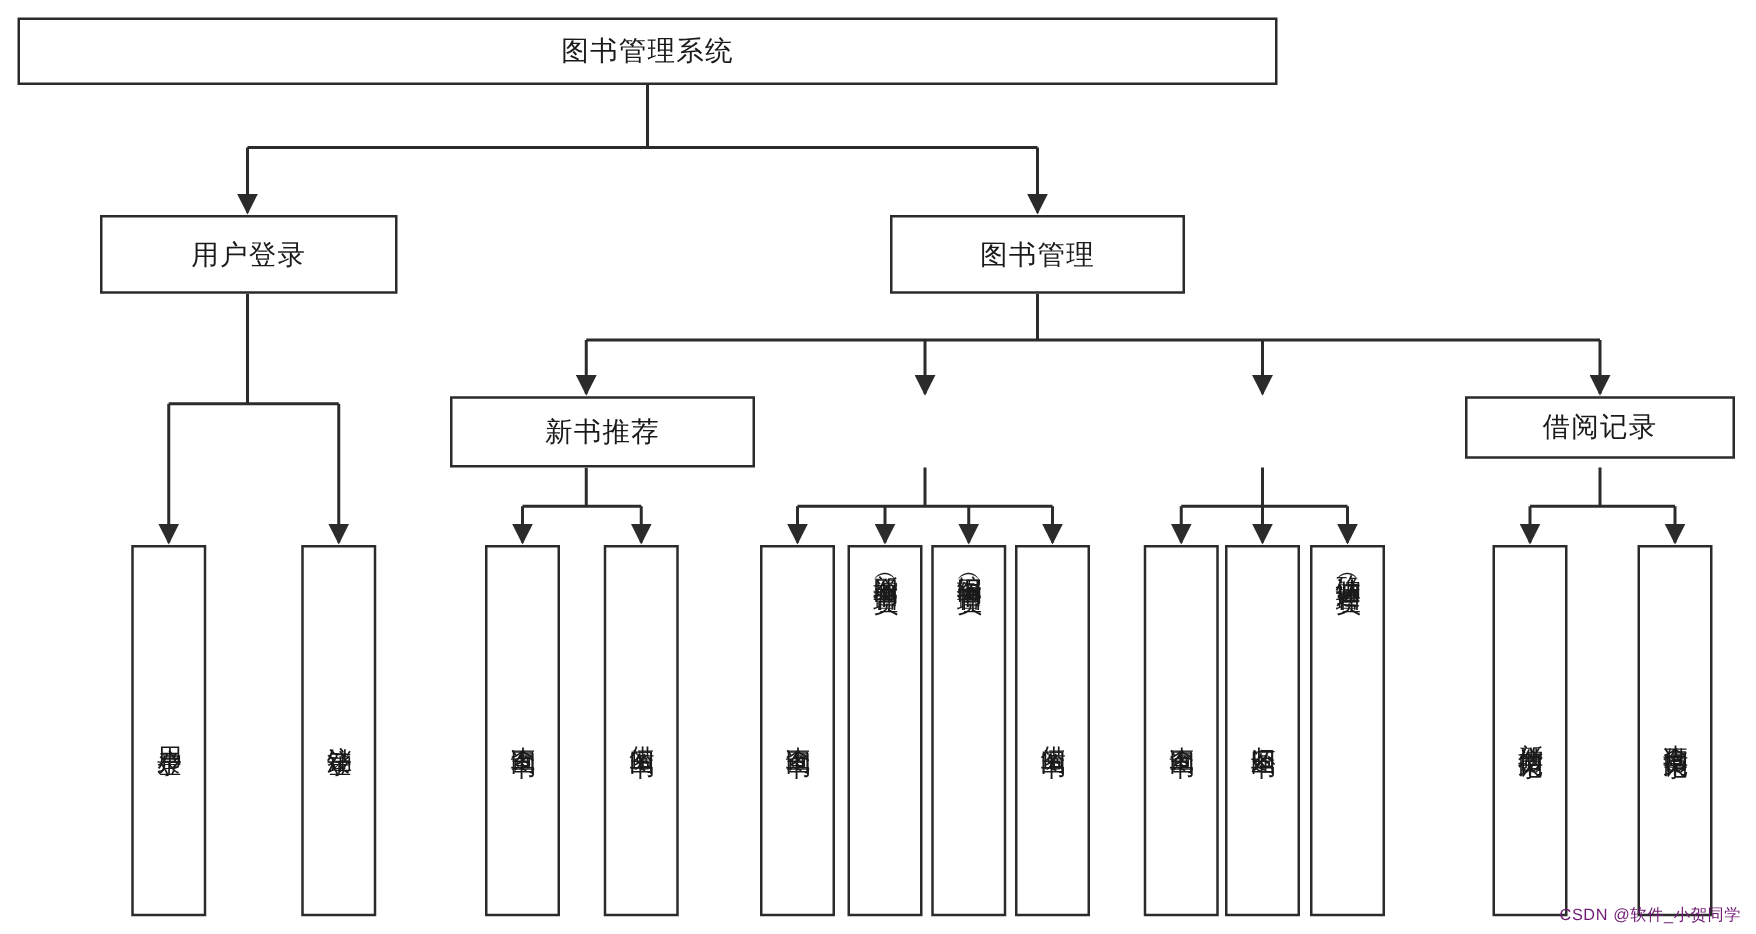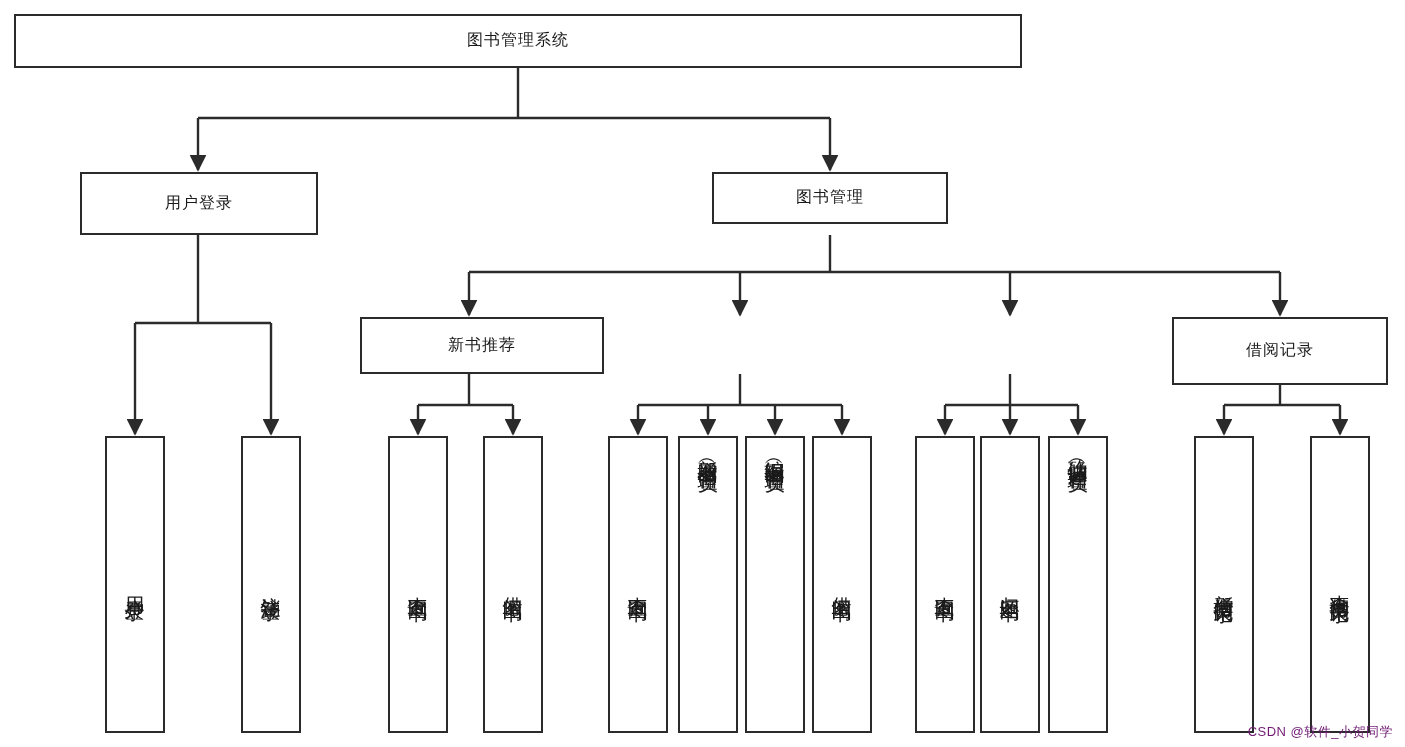--- a/index.html
+++ b/index.html
@@ -28,24 +28,23 @@
     position: absolute;
     box-sizing: border-box;
     border: 2px solid #2b2b2b;
     background: #ffffff;
     display: flex;
     align-items: center;
     justify-content: center;
     color: #1a1a1a;
   }
   .node-box.horiz {
-    font-size: 16px;
+    font-size: 22px;
     letter-spacing: 1px;
     line-height: 1.25;
-    font-family: Liberation Mono, monospace;
   }
   .node-box.vert {
     font-size: 20px;
     letter-spacing: 2px;
     padding: 6px 0;
     align-items: flex-start;
     justify-content: center;
   }
   .node-box.vert .vtext {
     writing-mode: vertical-rl;
@@ -130,28 +129,28 @@
     </g>
   </svg>
 
   <div class="node-box horiz" style="left:14px; top:14px; width:1008px; height:54px;">
     <span>图书管理系统</span>
   </div>
 
   <div class="node-box horiz" style="left:80px; top:172px; width:238px; height:63px;">
     <span>用户登录</span>
   </div>
-  <div class="node-box horiz" style="left:712px; top:172px; width:236px; height:52px;">
+  <div class="node-box horiz" style="left:712px; top:172px; width:236px; height:63px;">
     <span>图书管理</span>
   </div>
 
   <div class="node-box horiz" style="left:360px; top:317px; width:244px; height:57px;">
     <span>新书推荐</span>
   </div>
-  <div class="node-box horiz" style="left:1172px; top:317px; width:216px; height:68px;">
+  <div class="node-box horiz" style="left:1172px; top:317px; width:216px; height:50px;">
     <span>借阅记录</span>
   </div>
 
   <div class="node-box vert" style="left:105px; top:436px; width:60px; height:297px;">
     <div class="vtext-wrap">
         <span class="vtext">用户登录</span>
       </div>
   </div>
   <div class="node-box vert" style="left:241px; top:436px; width:60px; height:297px;">
     <div class="vtext-wrap">

